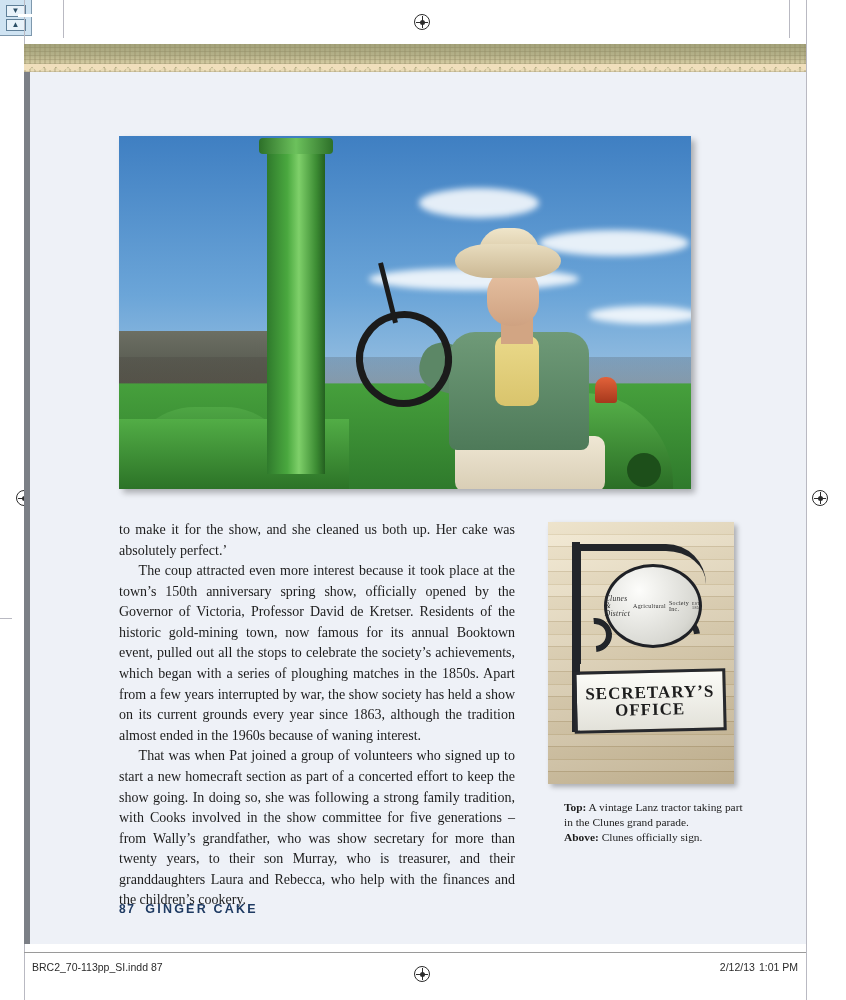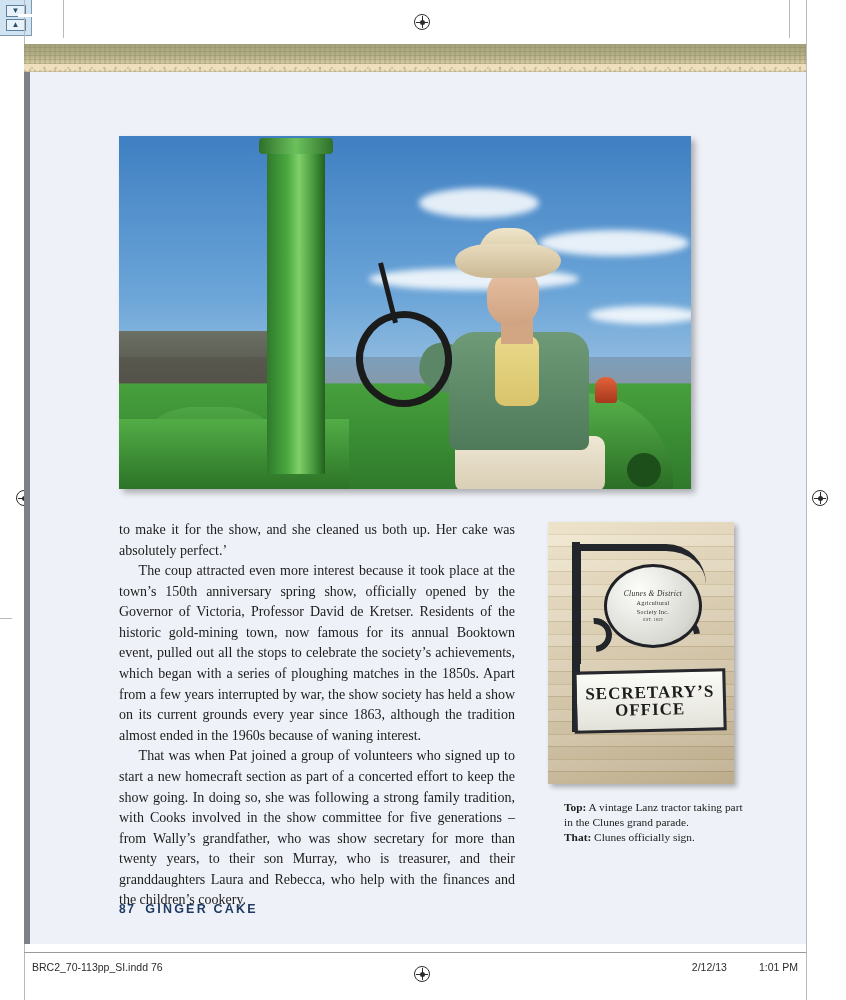--- a/index.html
+++ b/index.html
@@ -331,21 +331,21 @@
     border-right-color: transparent;
     border-bottom-color: transparent;
   }
   .oval-sign {
     position: absolute;
     left: 56px; top: 42px;
     width: 98px; height: 84px;
     border-radius: 50%;
     background: radial-gradient(circle at 35% 30%, #fdfdfb, #d8d8d2 70%, #b8b8b0 100%);
     border: 3px solid #1f2126;
-    display: flex; flex-direction: column;
+    display: flex; flex-direction: row;
     align-items: center; justify-content: center;
     gap: 3px;
   }
   .oval-sign span {
     font-family: "Liberation Serif", serif;
     font-size: 6px;
     color: #2b2b2b;
     letter-spacing: .3px;
     line-height: 1;
   }
@@ -404,21 +404,21 @@
     position: absolute;
     left: 24px; top: 952px;
     width: 782px; height: 28px;
     border-top: 1px solid #9a9a9a;
     font-family: "Liberation Sans", sans-serif;
     font-size: 10.5px;
     color: #2b2b2b;
     display: flex; align-items: center; justify-content: space-between;
     padding: 0 8px;
   }
-  .slug .right { display: flex; gap: 32px; }
+  .slug .right { display: flex; gap: 4px; }
 </style>
 </head>
 <body>
 
 <div id="page">
 
   <div class="app-icon">
     <div class="chip">▼</div>
     <div class="chip">▲</div>
   </div>
@@ -508,30 +508,30 @@
       <span>SECRETARY’S</span>
       <span>OFFICE</span>
     </div>
   </div>
 
   <div class="caption">
     <p>
       <b>Top:</b><span> A vintage Lanz tractor taking part in the Clunes grand parade.</span>
     </p>
     <p>
-      <b>That:</b><span> Clunes officially sign.</span>
+      <b>Above:</b><span> Clunes officially sign.</span>
     </p>
   </div>
 
   <div class="folio">
     <span class="num">87</span>
     <span class="title">GINGER CAKE</span>
   </div>
 
   <div class="slug">
-    <span>BRC2_70-113pp_SI.indd   76</span>
+    <span>BRC2_70-113pp_SI.indd   87</span>
     <span class="right">
       <span>2/12/13</span>
       <span>1:01 PM</span>
     </span>
   </div>
 
 </div>
 
 </body></html>

